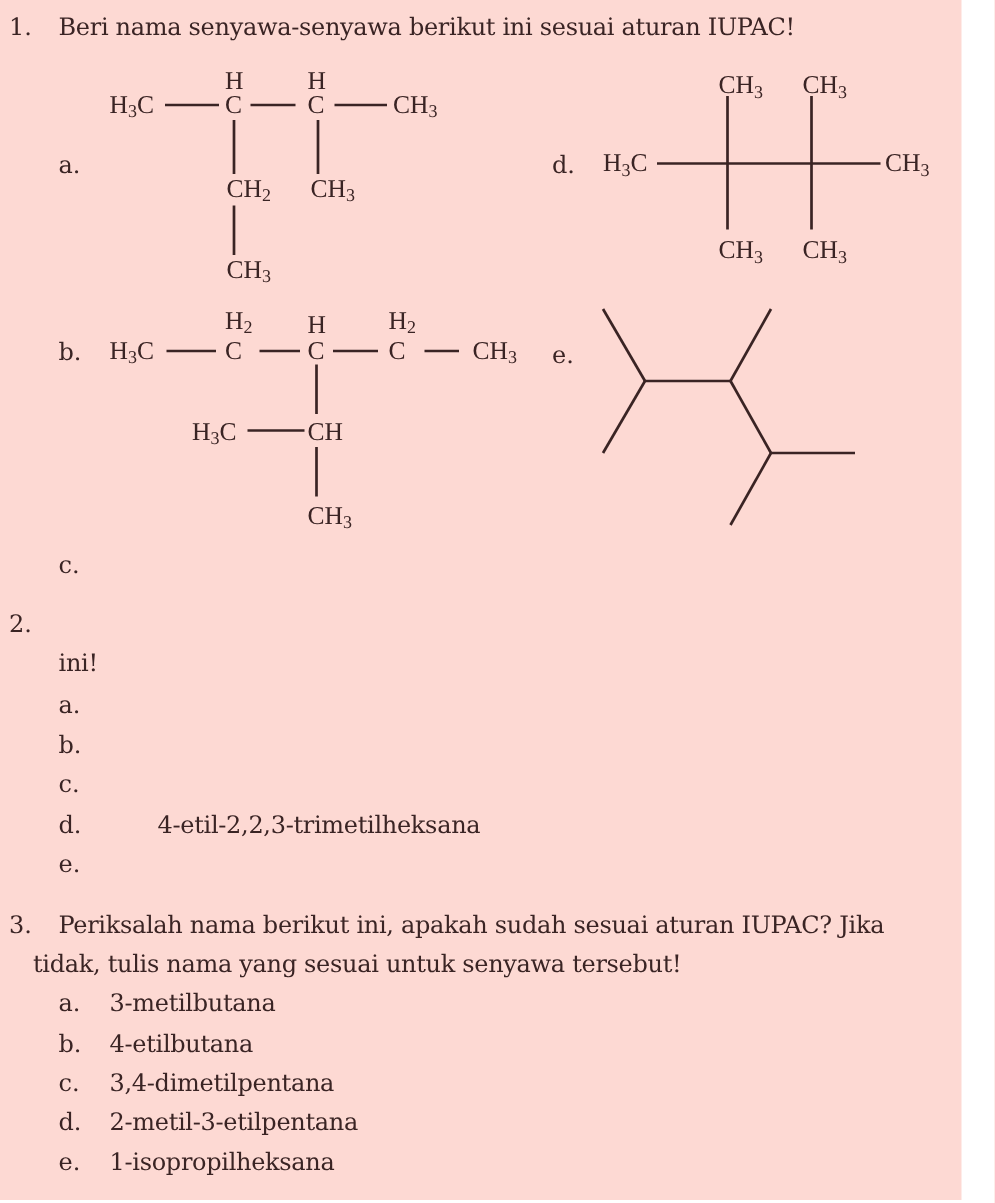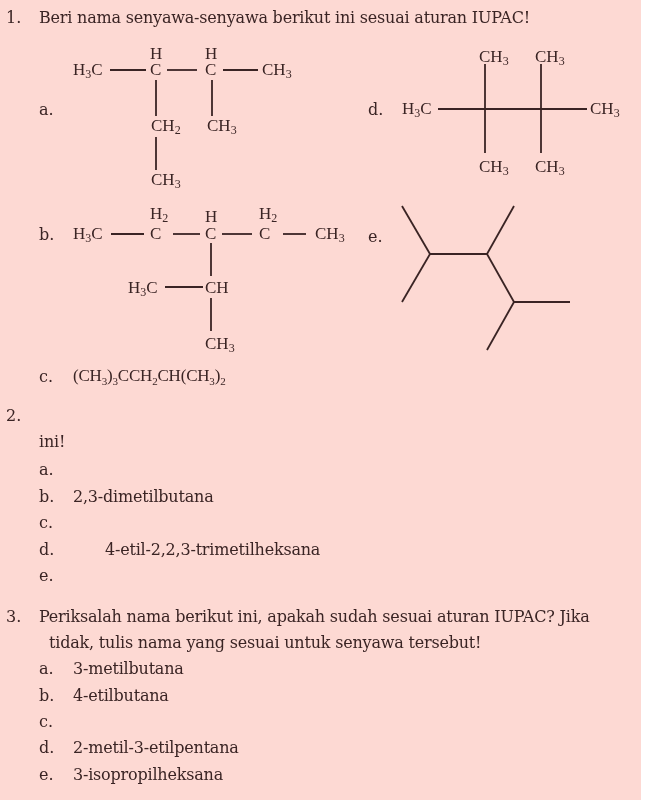--- a/index.html
+++ b/index.html
@@ -88,40 +88,39 @@
   <div class="ch" style="left:259px;top:205px;">H<sub>2</sub></div>
   <div class="ch" style="left:259px;top:225px;">C</div>
   <div class="ch" style="left:315px;top:225px;">CH<sub>3</sub></div>
   <div class="ch" style="left:128px;top:279px;">H<sub>3</sub>C</div>
   <div class="ch" style="left:205px;top:279px;">CH</div>
   <div class="ch" style="left:205px;top:335px;">CH<sub>3</sub></div>
 
   <div class="lbl" style="left:368px;top:227px;">e.</div>
 
   <div class="lbl" style="left:39px;top:367px;">c.</div>
-  <div class="t formula" style="left:73px;top:366px;"><span>(CH</span><sub>3</sub><span>)</span><sub>3</sub><span>CCH</span><sub>2</sub><span>CH(CH</span><sub>3</sub><span>)</span><sub>2</sub></div>
 
   <div class="num" style="left:6px;top:406px;">2.</div>
   <div class="t" style="left:39px;top:432px;">ini!</div>
 
   <div class="lbl" style="left:39px;top:460px;">a.</div>
   <div class="lbl" style="left:39px;top:487px;">b.</div>
-  <div class="t" style="left:73px;top:487px;">2,3-dimetilbutana</div>
   <div class="lbl" style="left:39px;top:513px;">c.</div>
   <div class="lbl" style="left:39px;top:540px;">d.</div>
   <div class="t" style="left:73px;top:540px;margin-left:32px;">4-etil-2,2,3-trimetilheksana</div>
   <div class="lbl" style="left:39px;top:566px;">e.</div>
 
   <div class="num" style="left:6px;top:607px;">3.</div>
   <div class="t" style="left:39px;top:607px;">Periksalah nama berikut ini, apakah sudah sesuai aturan IUPAC? Jika</div>
-  <div class="t" style="left:49px;top:633px;">tidak, tulis nama yang sesuai untuk senyawa tersebut!</div>
+  <div class="t" style="left:22px;top:633px;">tidak, tulis nama yang sesuai untuk senyawa tersebut!</div>
 
   <div class="lbl" style="left:39px;top:659px;">a.</div>
   <div class="t" style="left:73px;top:659px;">3-metilbutana</div>
   <div class="lbl" style="left:39px;top:686px;">b.</div>
   <div class="t" style="left:73px;top:686px;">4-etilbutana</div>
   <div class="lbl" style="left:39px;top:712px;">c.</div>
+  <div class="t" style="left:73px;top:712px;">3,4-dimetilpentana</div>
   <div class="lbl" style="left:39px;top:738px;">d.</div>
   <div class="t" style="left:73px;top:738px;">2-metil-3-etilpentana</div>
   <div class="lbl" style="left:39px;top:765px;">e.</div>
-  <div class="t" style="left:73px;top:765px;">3-isopropilheksana</div>
+  <div class="t" style="left:73px;top:765px;">1-isopropilheksana</div>
 
 </div>
 
 </body></html>

